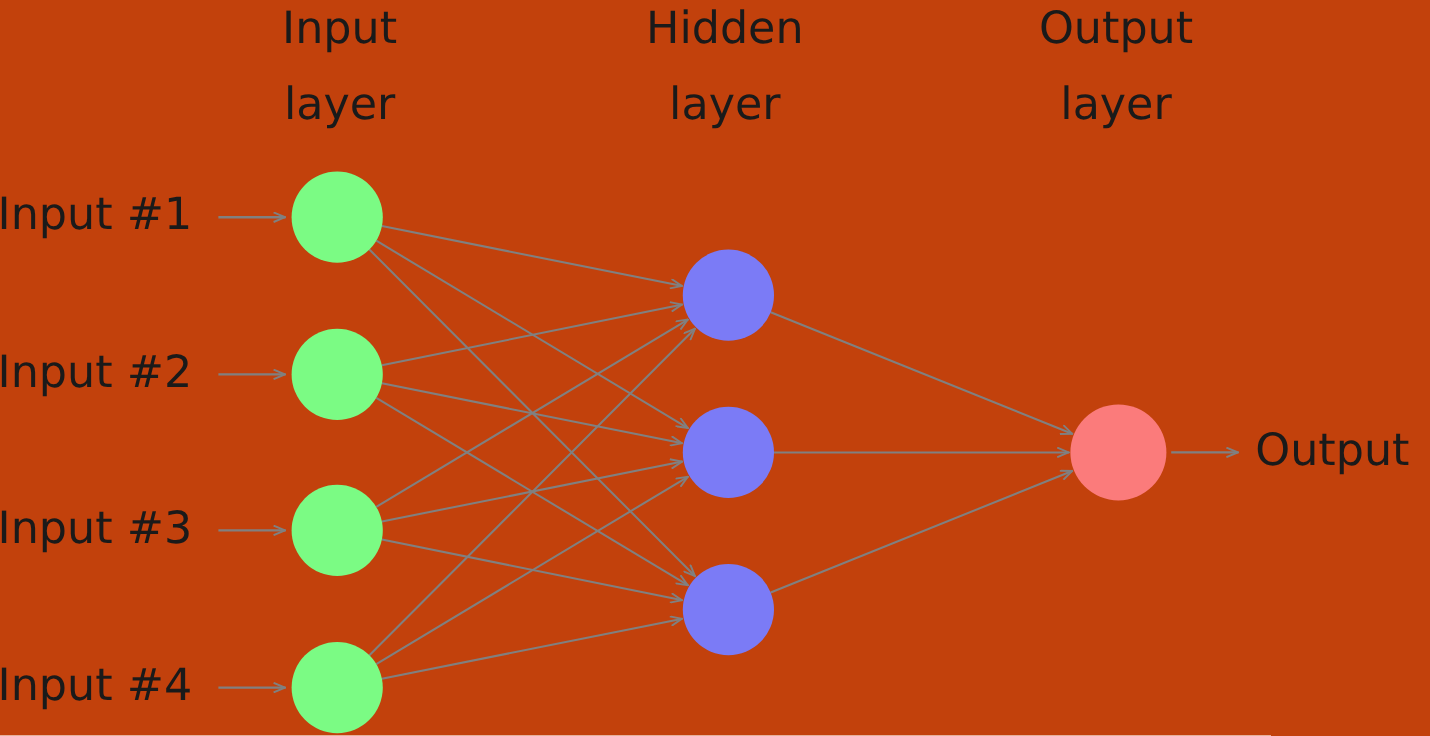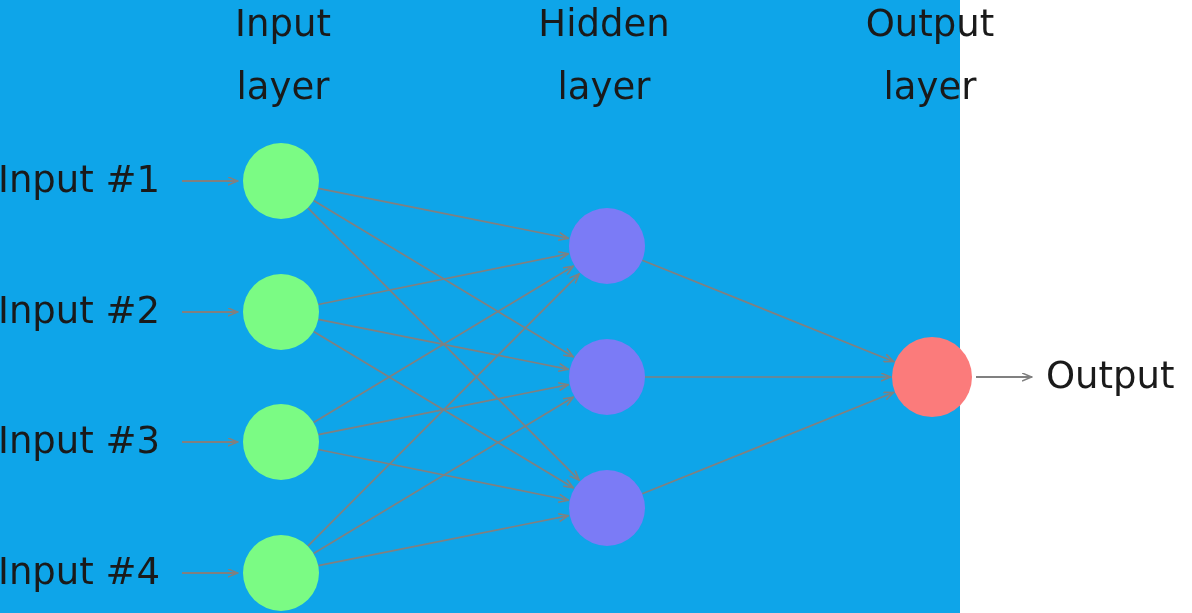--- a/index.html
+++ b/index.html
@@ -10,23 +10,23 @@
   }
   body {
     width: 1192px;
     height: 613px;
     overflow: hidden;
     font-family: "DejaVu Sans", "Liberation Sans", sans-serif;
     color: #1a1a1a;
   }
   #diagram-root {
     position: relative;
-    width: 960px;
+    width: 1192px;
     height: 613px;
-    background: #0ea5e9;
+    background: #c2410c;
   }
   svg#nn-svg {
     position: absolute;
     top: 0;
     left: 0;
     width: 1192px;
     height: 613px;
     display: block;
   }
   .layer-title {

